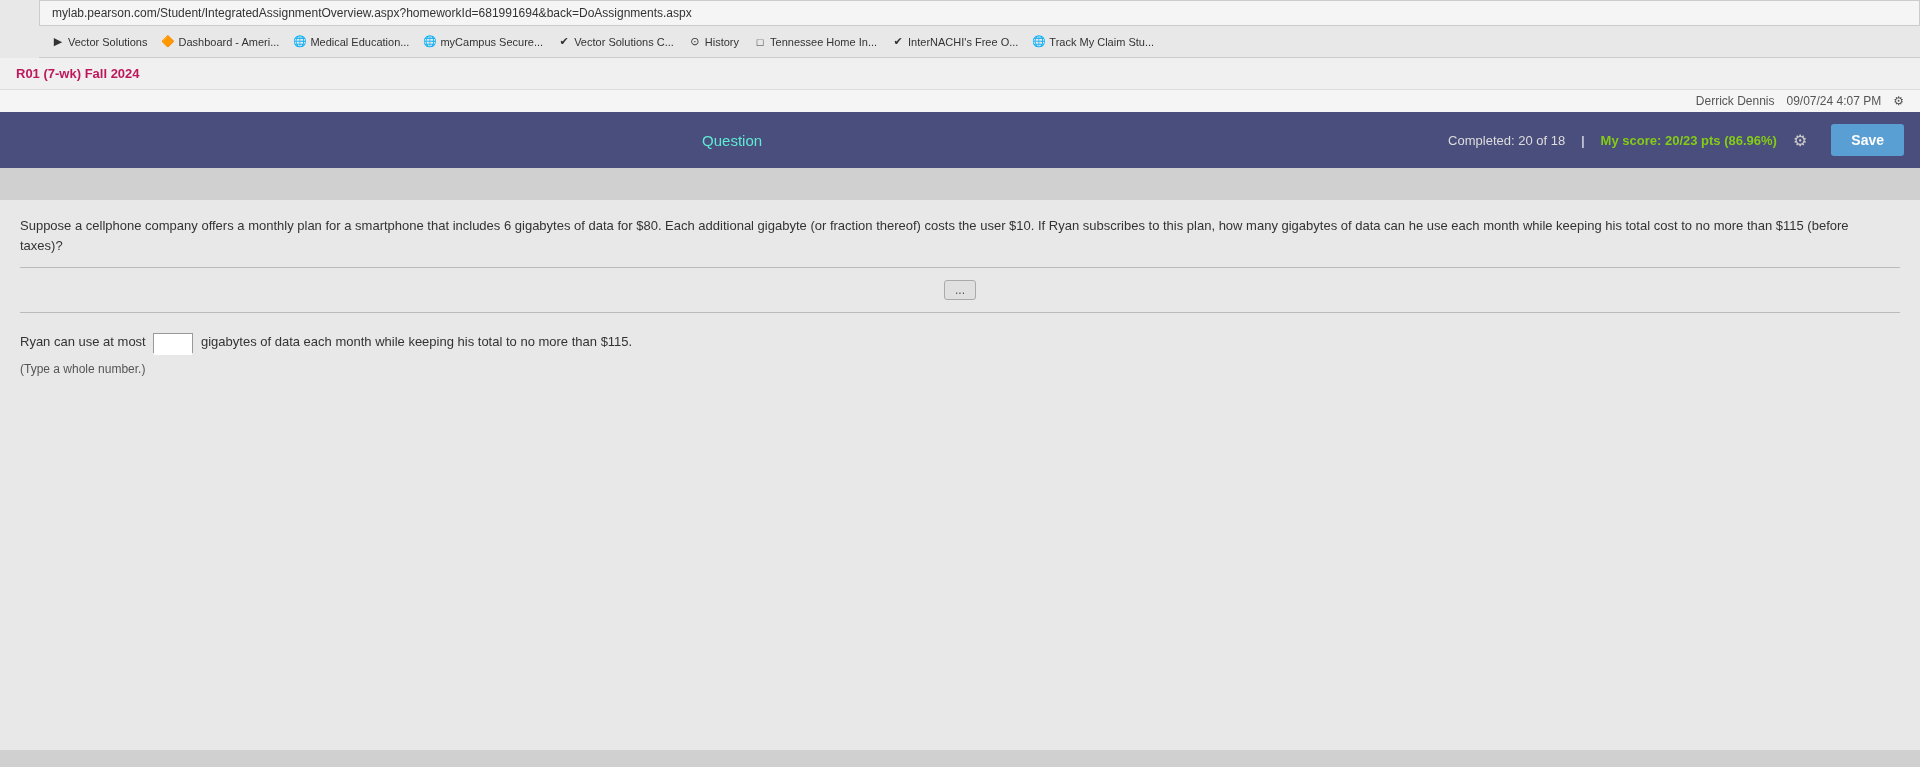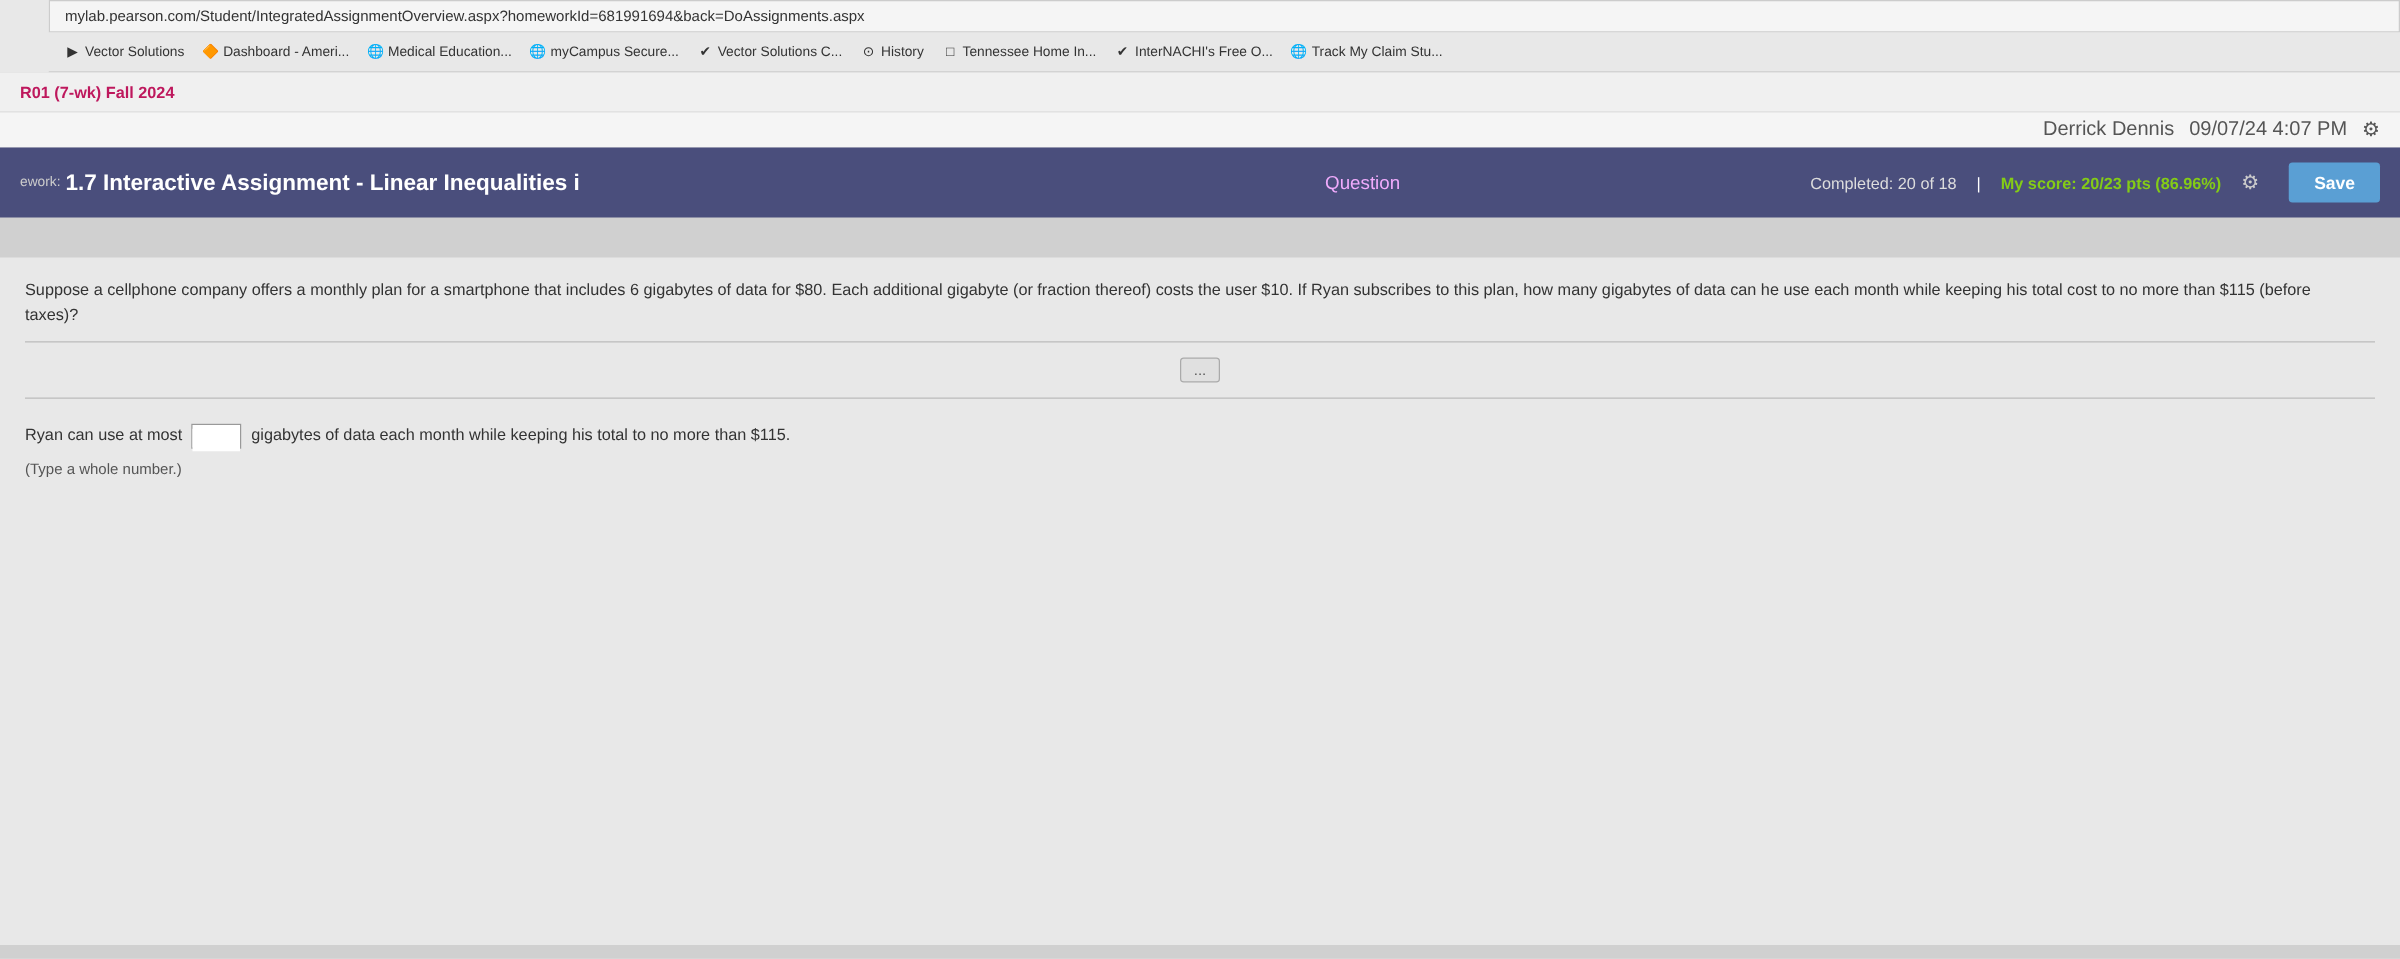--- a/index.html
+++ b/index.html
@@ -73,21 +73,21 @@
       border-bottom: 1px solid #ddd;
     }
 
     
     .user-info-bar {
       display: flex;
       justify-content: flex-end;
       align-items: center;
       padding: 4px 16px;
       background: #f5f5f5;
-      font-size: 16px;
+      font-size: 12px;
       color: #555;
       gap: 12px;
     }
 
     
     .assignment-header {
       background: #4a4e7c;
       color: white;
       display: flex;
       align-items: center;
@@ -111,21 +111,21 @@
     .assignment-title {
       font-size: 18px;
       font-weight: bold;
       color: white;
     }
 
     .question-center {
       flex: 1;
       text-align: center;
       font-size: 15px;
-      color: #f0abfc;
+      color: #5eead4;
       font-weight: 500;
     }
 
     .score-section {
       display: flex;
       align-items: center;
       gap: 16px;
       font-size: 13px;
     }
 
@@ -281,24 +281,20 @@
   <span>R01 (7-wk) Fall 2024</span>
 </div>
 
 <div class="user-info-bar">
   <span>Derrick Dennis</span>
   <span>09/07/24 4:07 PM</span>
   <span>⚙</span>
 </div>
 
 <div class="assignment-header">
-  <div class="assignment-title-section">
-    <span class="homework-label">ework:</span>
-    <span class="assignment-title">1.7 Interactive Assignment - Linear Inequalities i</span>
-  </div>
   <div class="question-center">
     <span>Question</span>
   </div>
   <div class="score-section">
     <span class="completed-text">
       <span>Completed:</span>
       <span>20 of 18</span>
     </span>
     <span> | </span>
     <span class="score-text">

